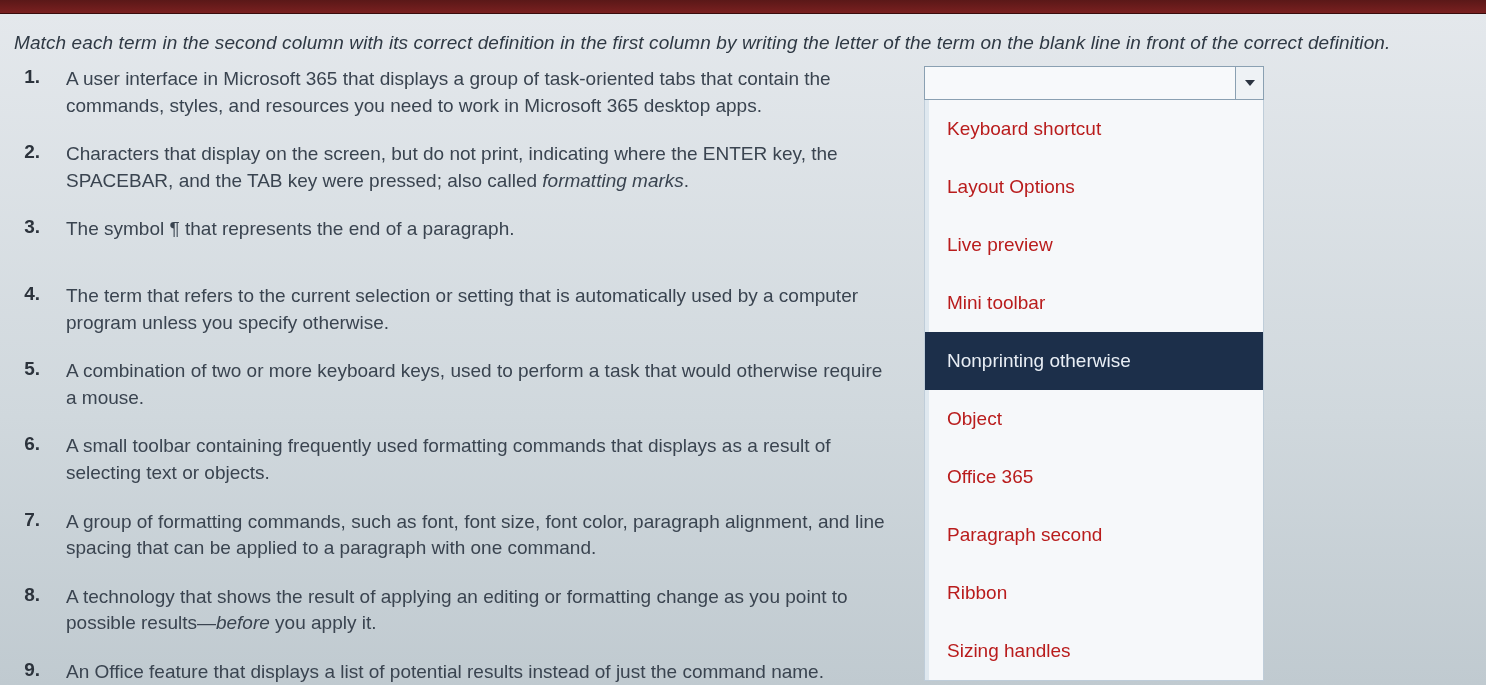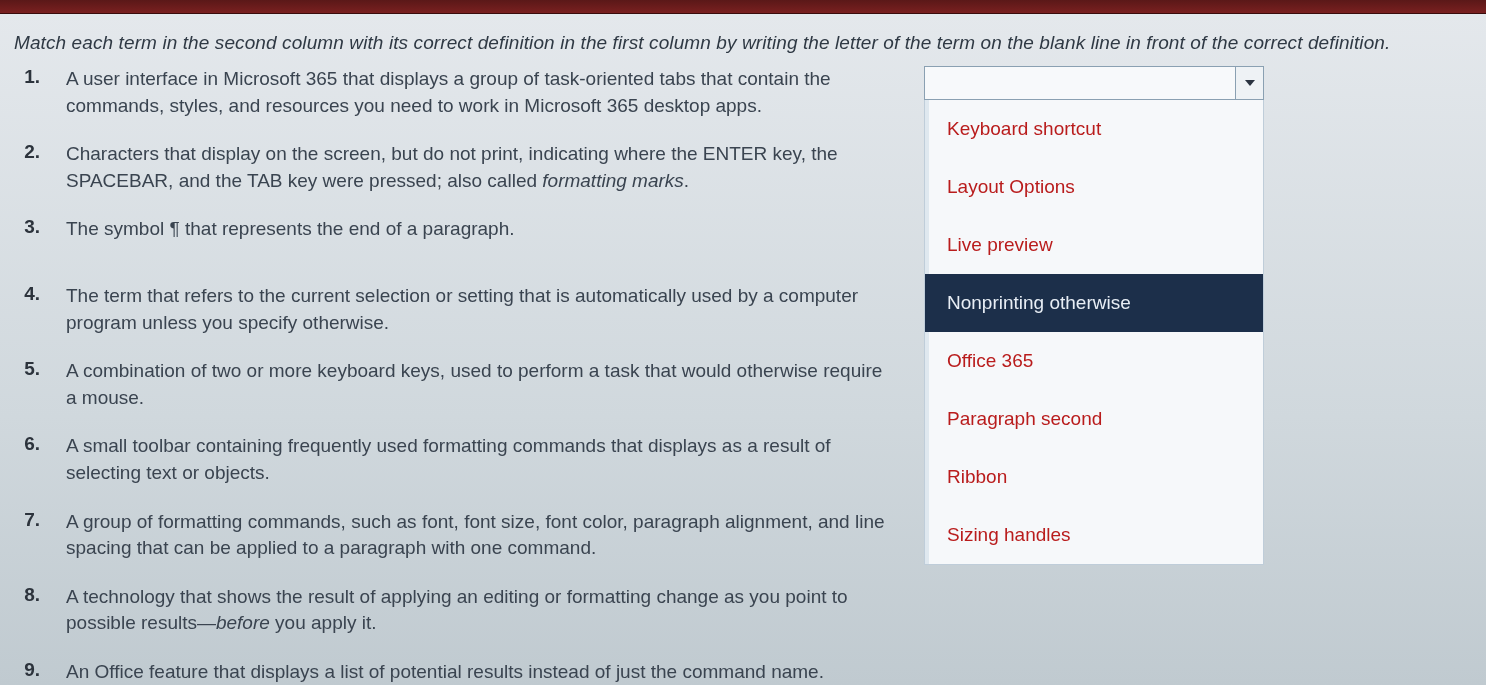--- a/index.html
+++ b/index.html
@@ -169,21 +169,23 @@
           <svg viewBox="0 0 10 10">
               <polygon points="0,2 10,2 5,8"></polygon>
             </svg>
         </div>
       </div>
 
       <div class="dropdown-list">
         <div class="dropdown-item">Keyboard shortcut</div>
         <div class="dropdown-item">Layout Options</div>
         <div class="dropdown-item">Live preview</div>
+        <div class="dropdown-item">Mini toolbar</div>
         <div class="dropdown-item highlight">Nonprinting otherwise</div>
+        <div class="dropdown-item">Object</div>
         <div class="dropdown-item">Office 365</div>
         <div class="dropdown-item">Paragraph second</div>
         <div class="dropdown-item">Ribbon</div>
         <div class="dropdown-item">Sizing handles</div>
       </div>
 
     </div>
 
   </div>
 </div>

